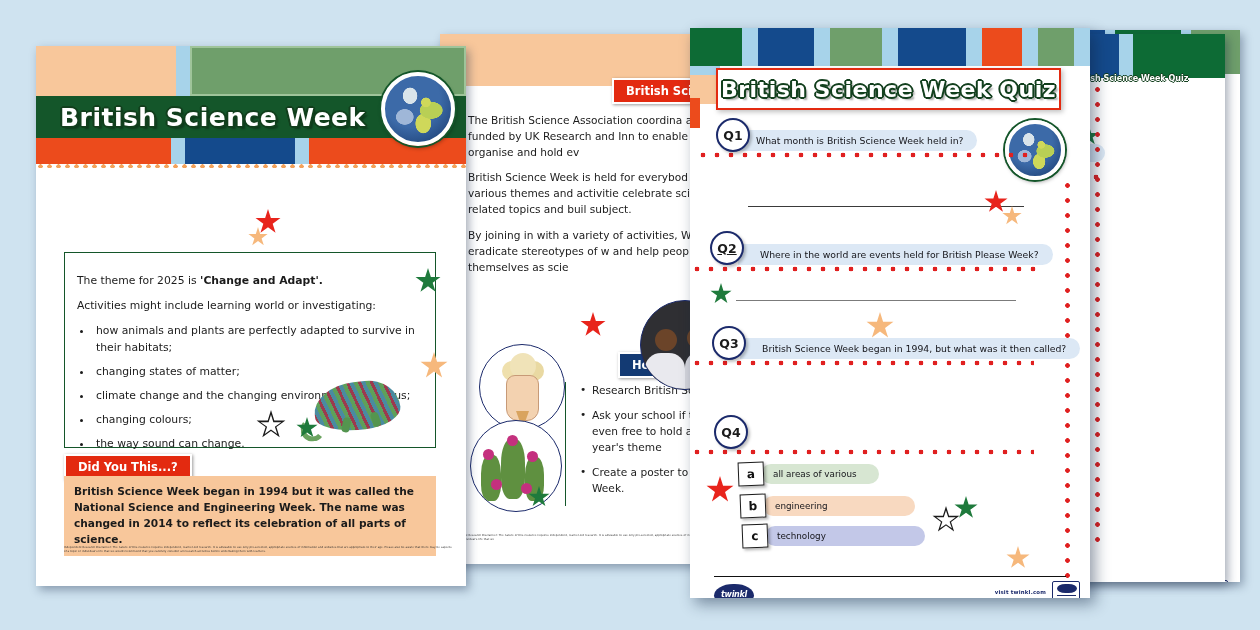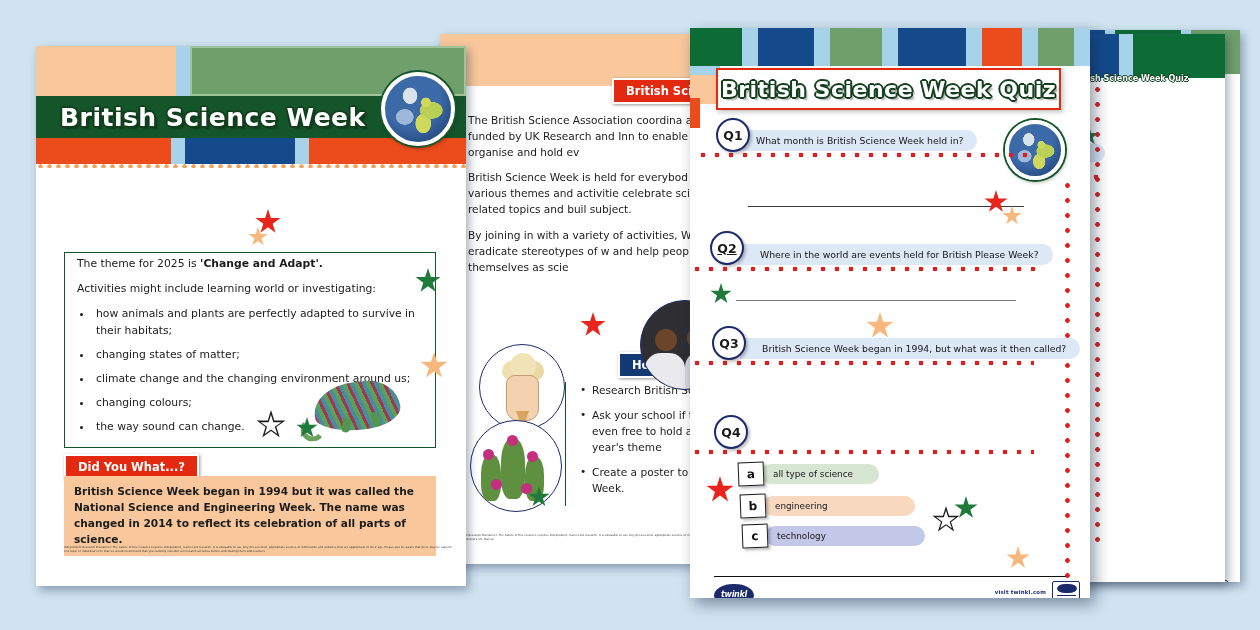--- a/index.html
+++ b/index.html
@@ -80,21 +80,21 @@
     border:2px solid #ffffff; box-shadow:1px 1px 3px rgba(0,0,0,.4);
   }
   .hd-red {
     position:absolute; background:#e32a10; color:#fff;
     font-weight:700; font-size:11.5px; padding:4px 12px;
     border:2px solid #ffffff; box-shadow:1px 1px 3px rgba(0,0,0,.4);
   }
   #doc1 .hd-theme { left:28px; top:185px; }
   #doc1 .theme-box {
     position:absolute; left:28px; top:206px; width:372px; height:196px;
-    border:1.5px solid #14562a; background:#fff; padding:3px 12px;
+    border:1.5px solid #14562a; background:#fff; padding:20px 12px;
     font-size:10.8px; line-height:1.5; color:#1b1b1b;
   }
   #doc1 .theme-box p { margin-bottom:9px; }
   #doc1 .theme-box ul { margin:0 0 0 16px; }
   #doc1 .theme-box li { margin-bottom:8px; padding-left:3px; }
   #doc1 .hd-dyk { left:28px; top:408px; }
   #doc1 .dyk-box {
     position:absolute; left:28px; top:430px; width:372px;
     background:#f8c79b; padding:8px 10px; font-size:10.6px;
     line-height:1.5; color:#1b1b1b; font-weight:600;
@@ -394,21 +394,21 @@
       <p>Activities might include learning world or investigating:</p>
       <ul>
         <li>how animals and plants are perfectly adapted to survive in their habitats;</li>
         <li>changing states of matter;</li>
         <li>climate change and the changing environment around us;</li>
         <li>changing colours;</li>
         <li>the way sound can change.</li>
       </ul>
     </div>
 
-    <div class="hd-red hd-dyk">Did You What...?</div>
+    <div class="hd-red hd-dyk">Did You This...?</div>
     <div class="dyk-box">British Science Week began in 1994 but it was called the National Science and Engineering Week. The name was changed in 2014 to reflect its celebration of all parts of science.</div>
     <div class="disclaimer">Independent Research Disclaimer: The nature of this resource requires independent, learner-led research. It is advisable to use only pre-selected, appropriate sources of information and websites that are appropriate to their age. Please also be aware that there may be aspects of a topic or individual's life that we would recommend that you carefully consider all research activities before undertaking them with learners.</div>
 
     <div class="chameleon" style="left:278px; top:336px;">
       <div class="tail"></div>
       <div class="leg" style="left:26px; top:34px; transform:rotate(18deg);"></div>
       <div class="leg" style="left:56px; top:32px; transform:rotate(-12deg);"></div>
     </div>
   </div>
 
@@ -460,21 +460,21 @@
 
     <div class="qnum" style="left:22px; top:298px;">Q3</div>
     <div class="qtext" style="left:50px; top:310px;">British Science Week began in 1994, but what was it then called?</div>
     <div class="reddots-h" style="left:0px; top:332px; width:344px;"></div>
 
     <div class="qnum" style="left:24px; top:387px;">Q4</div>
     <div class="reddots-h" style="left:0px; top:421px; width:344px;"></div>
 
     <div class="opt-row" style="left:48px; top:434px;">
       <div class="opt-letter">a</div>
-      <div class="opt-pill" style="width:118px; background:#d7e6d2;">all type of science</div>
+      <div class="opt-pill" style="width:118px; background:#d7e6d2;">all areas of various</div>
     </div>
     <div class="opt-row" style="left:50px; top:466px;">
       <div class="opt-letter">b</div>
       <div class="opt-pill" style="width:152px; background:#f8d9c0;">engineering</div>
     </div>
     <div class="opt-row" style="left:52px; top:496px;">
       <div class="opt-letter">c</div>
       <div class="opt-pill" style="width:160px; background:#c3c8e8;">technology</div>
     </div>
 

